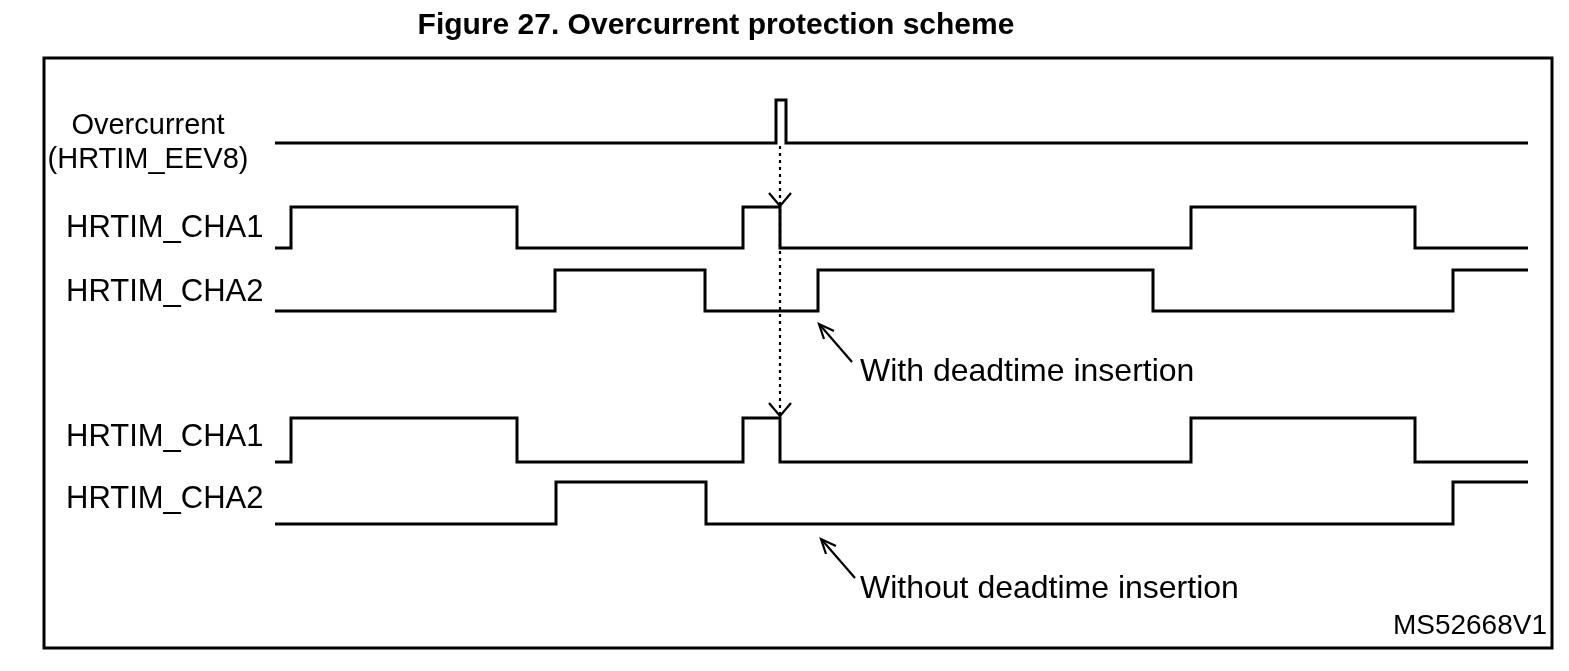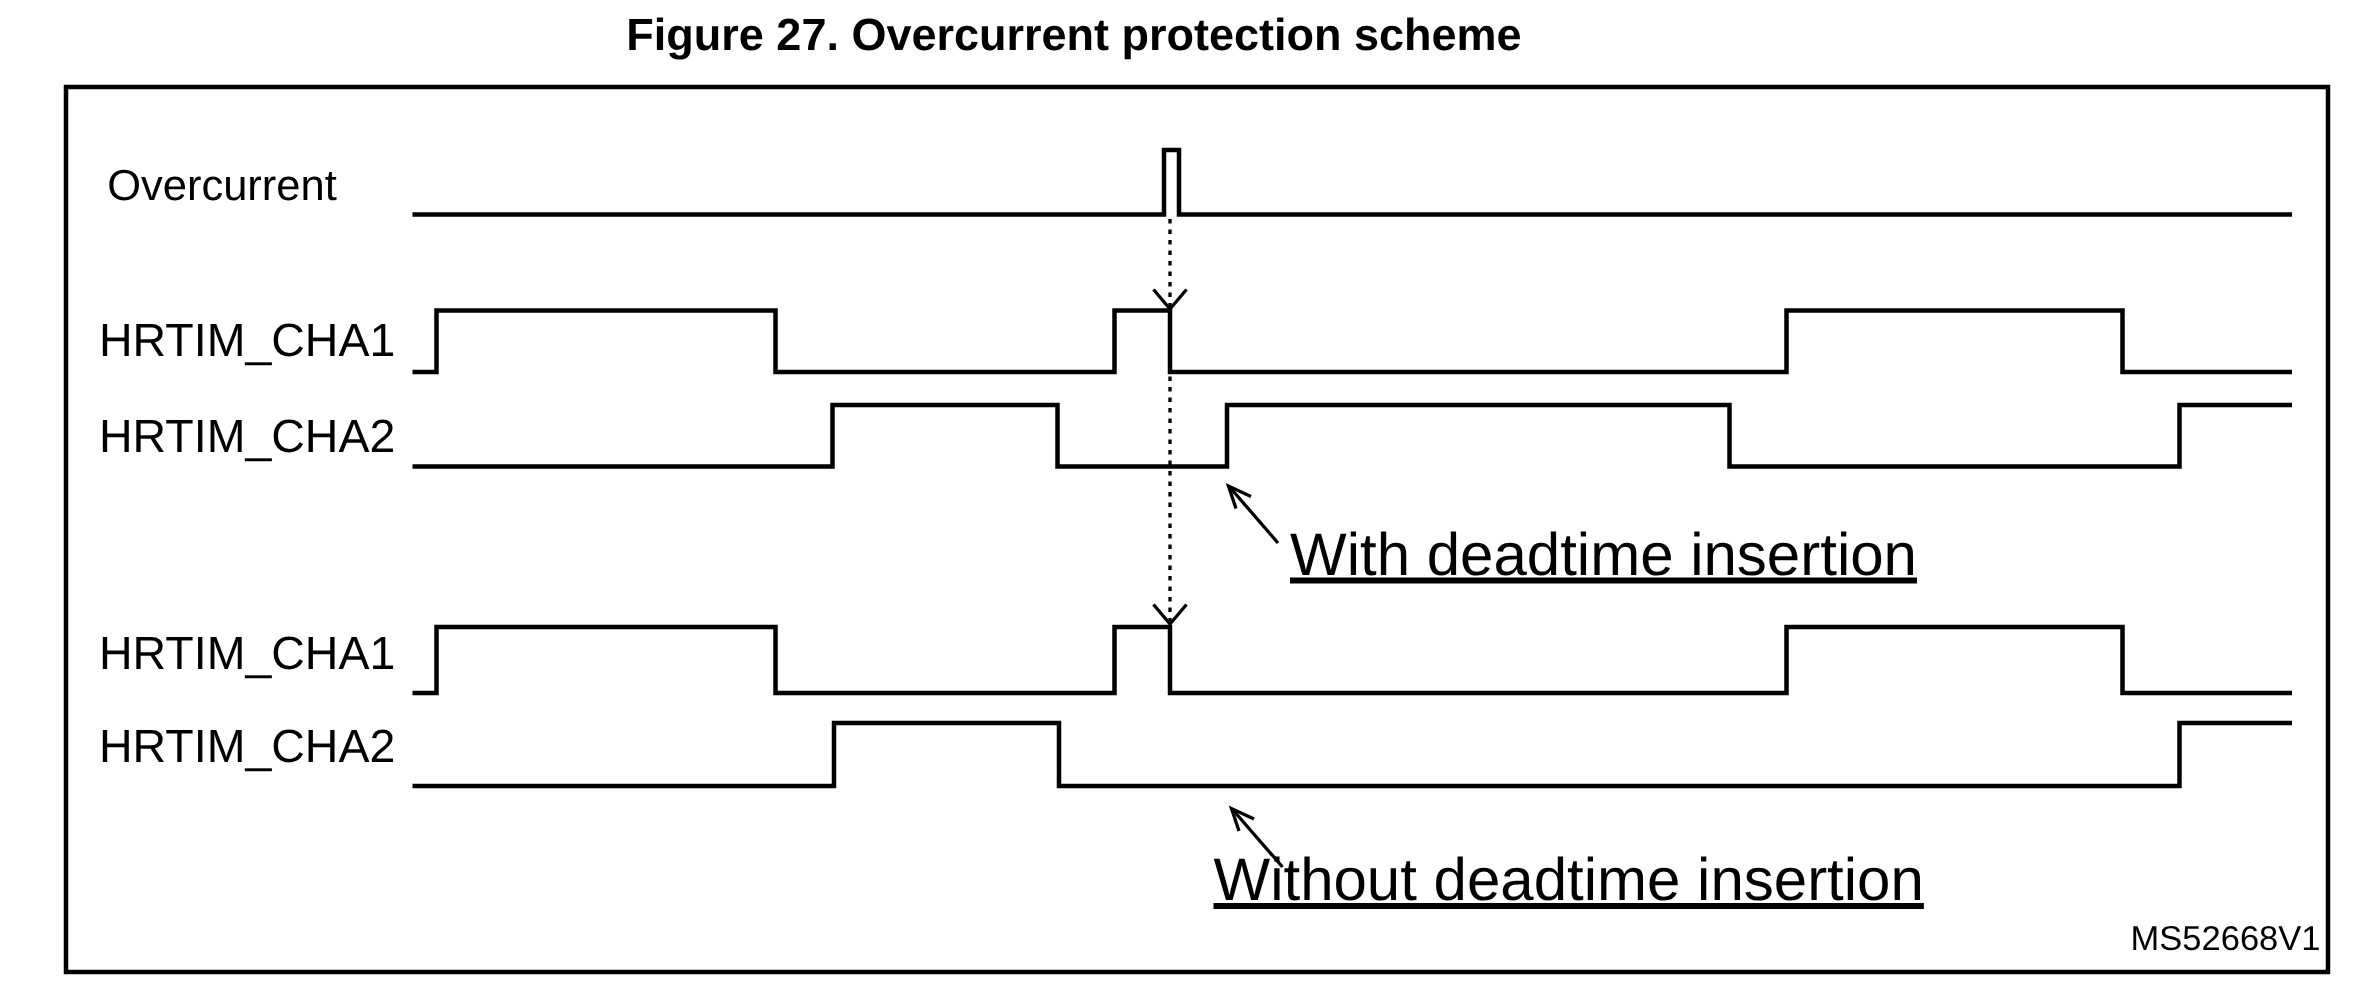--- a/index.html
+++ b/index.html
@@ -42,30 +42,29 @@
     position: absolute;
     left: 32px;
     top: 107px;
     width: 232px;
     text-align: center;
     font-size: 29px;
     line-height: 34px;
   }
   .annotation-text {
     position: absolute;
-    font-size: 40px;
+    font-size: 32px;
     line-height: 34px;
     white-space: nowrap;
-    text-decoration: underline;
   }
   #watermark {
     position: absolute;
     right: 22px;
     top: 611px;
-    font-size: 23px;
+    font-size: 28px;
     line-height: 28px;
   }
   .wave {
     fill: none;
     stroke: #000000;
     stroke-width: 3;
     stroke-linejoin: miter;
   }
   .thin-line {
     fill: none;
@@ -103,25 +102,26 @@
     </g>
 
     <g>
       <line class="thin-line" x1="855" y1="578" x2="822" y2="540"></line>
       <polyline class="thin-line" points="836,546 821,539 826,554" fill="none"></polyline>
     </g>
   </svg>
 
   <div id="overcurrent-label">
     <div>Overcurrent</div>
+    <div>(HRTIM_EEV8)</div>
   </div>
 
   <div class="sig-label" style="left:66px; top:210px;">HRTIM_CHA1</div>
   <div class="sig-label" style="left:66px; top:274px;">HRTIM_CHA2</div>
   <div class="sig-label" style="left:66px; top:419px;">HRTIM_CHA1</div>
   <div class="sig-label" style="left:66px; top:481px;">HRTIM_CHA2</div>
 
   <div class="annotation-text" style="left:860px; top:353px;">With deadtime insertion</div>
-  <div class="annotation-text" style="left:809px; top:570px;">Without deadtime insertion</div>
+  <div class="annotation-text" style="left:860px; top:570px;">Without deadtime insertion</div>
 
   <div id="watermark">MS52668V1</div>
 
 </div>
 
 </body></html>

